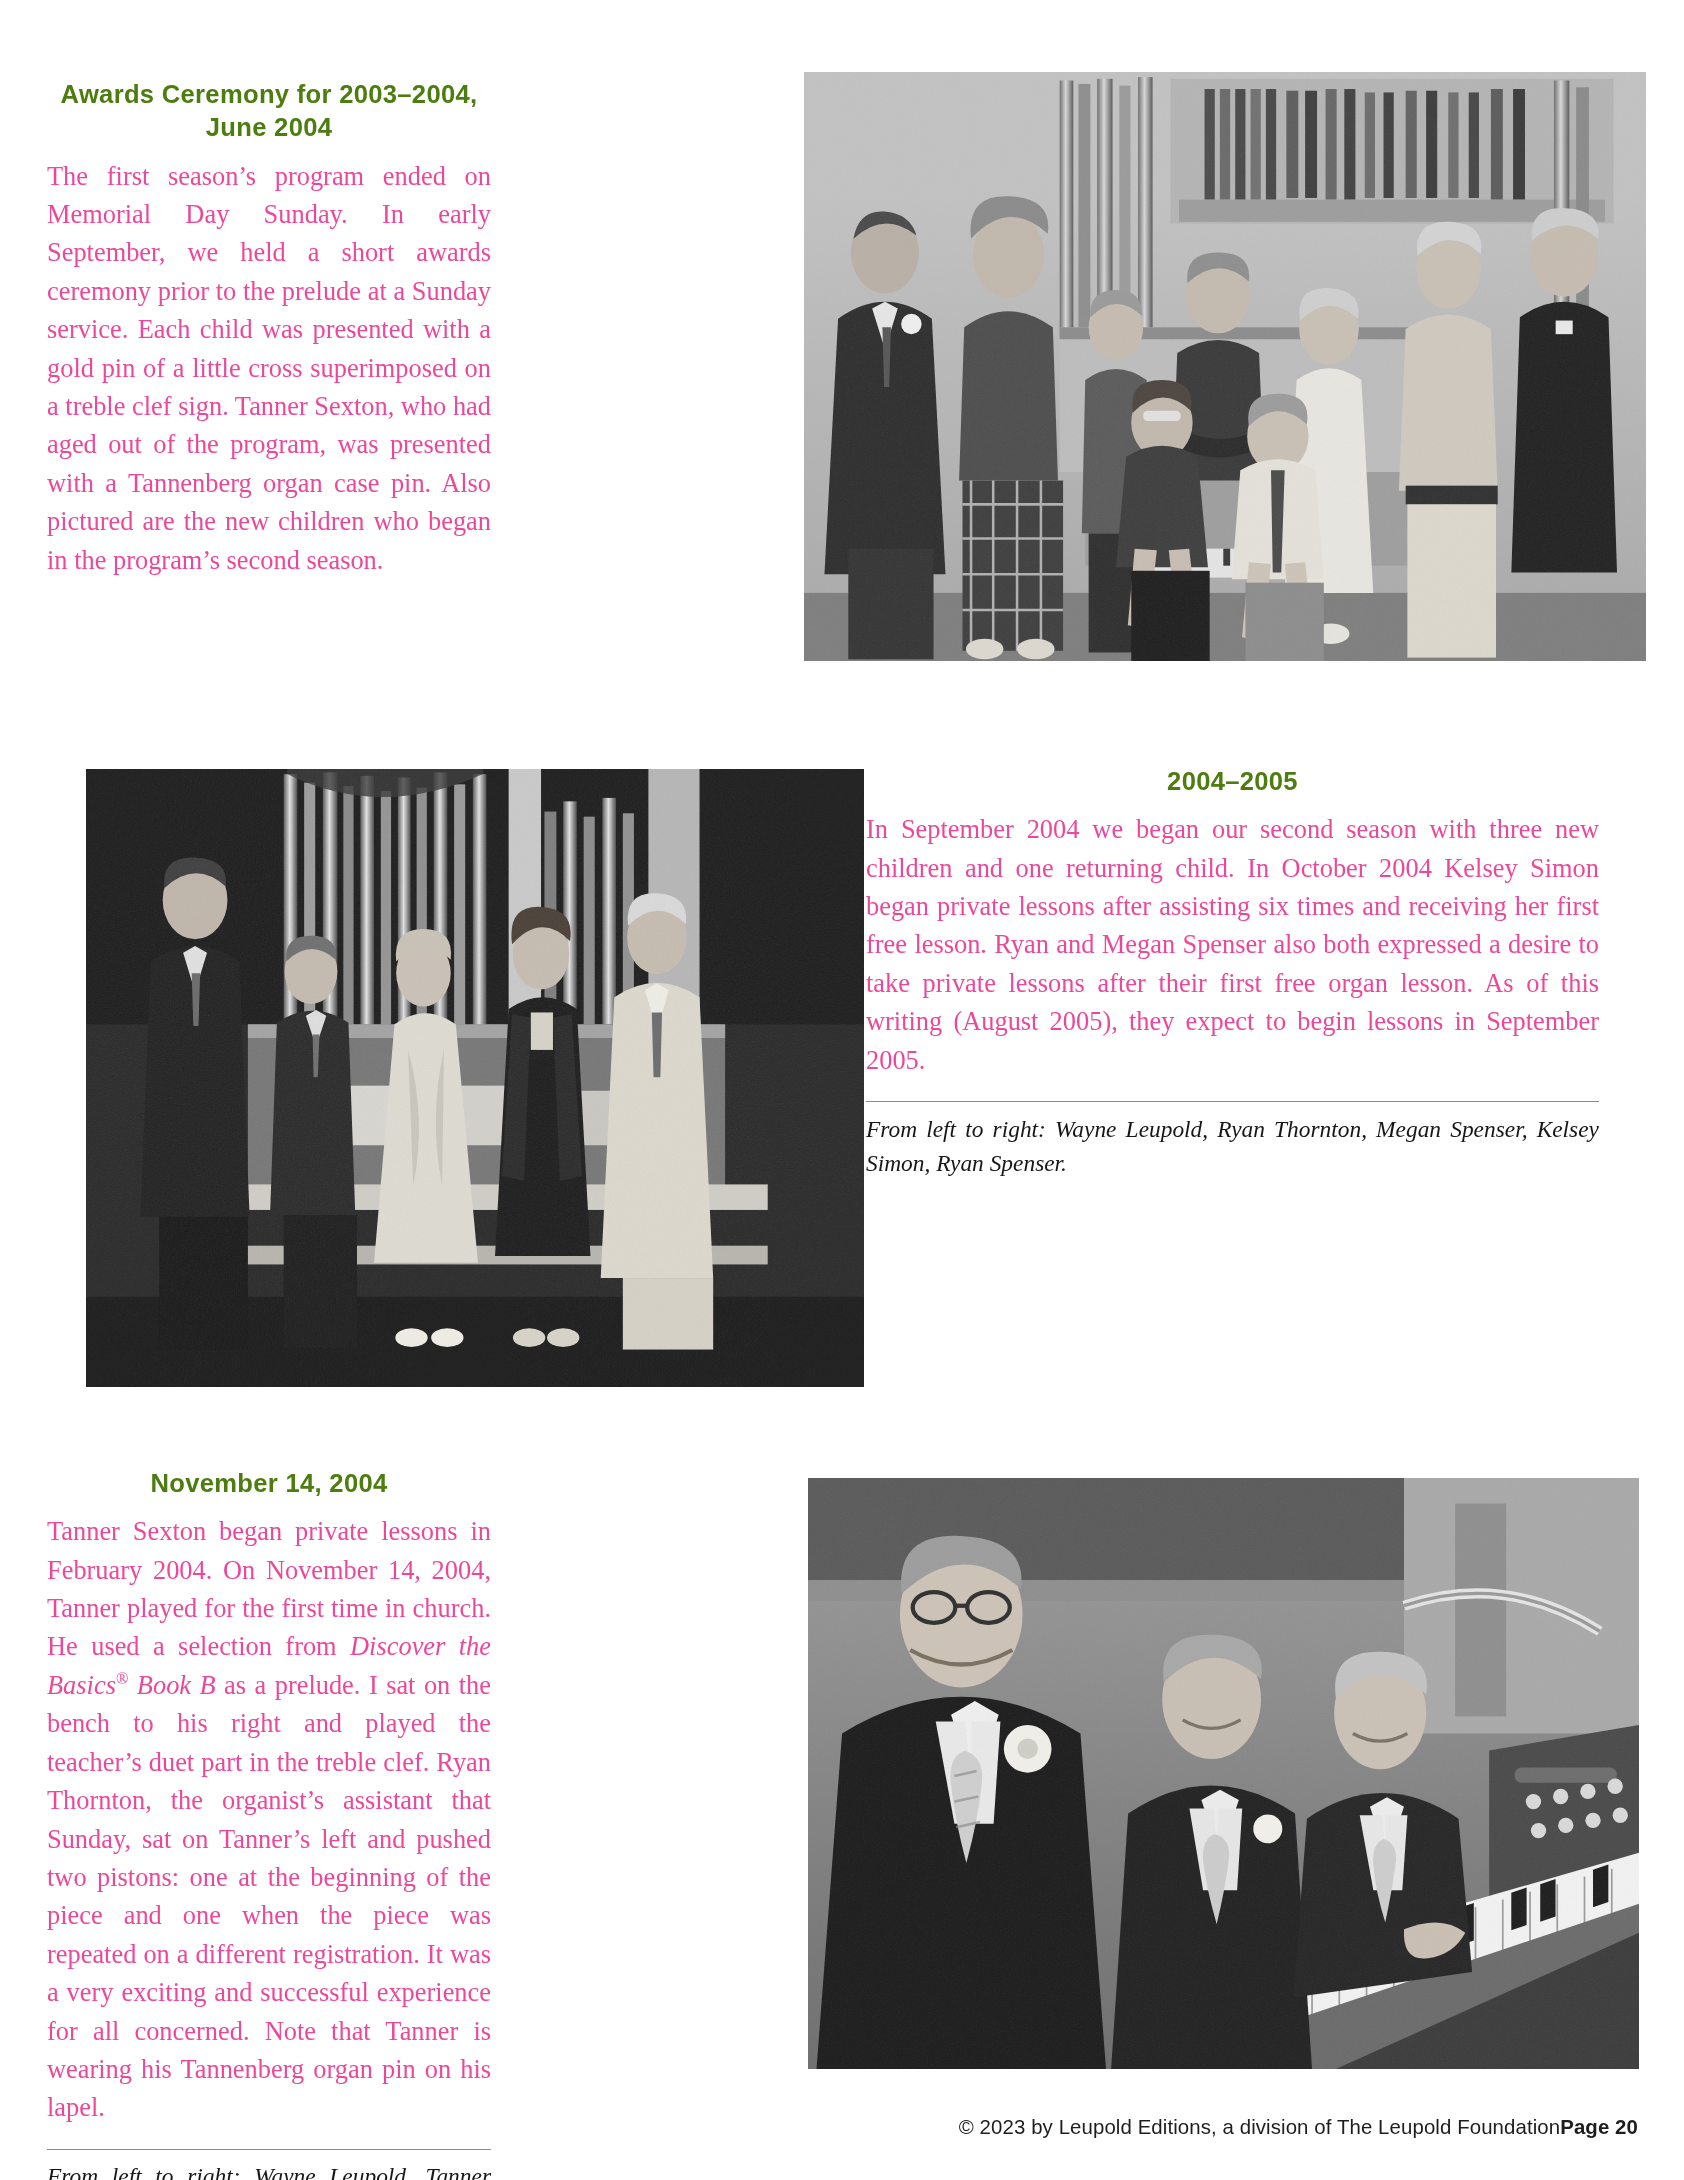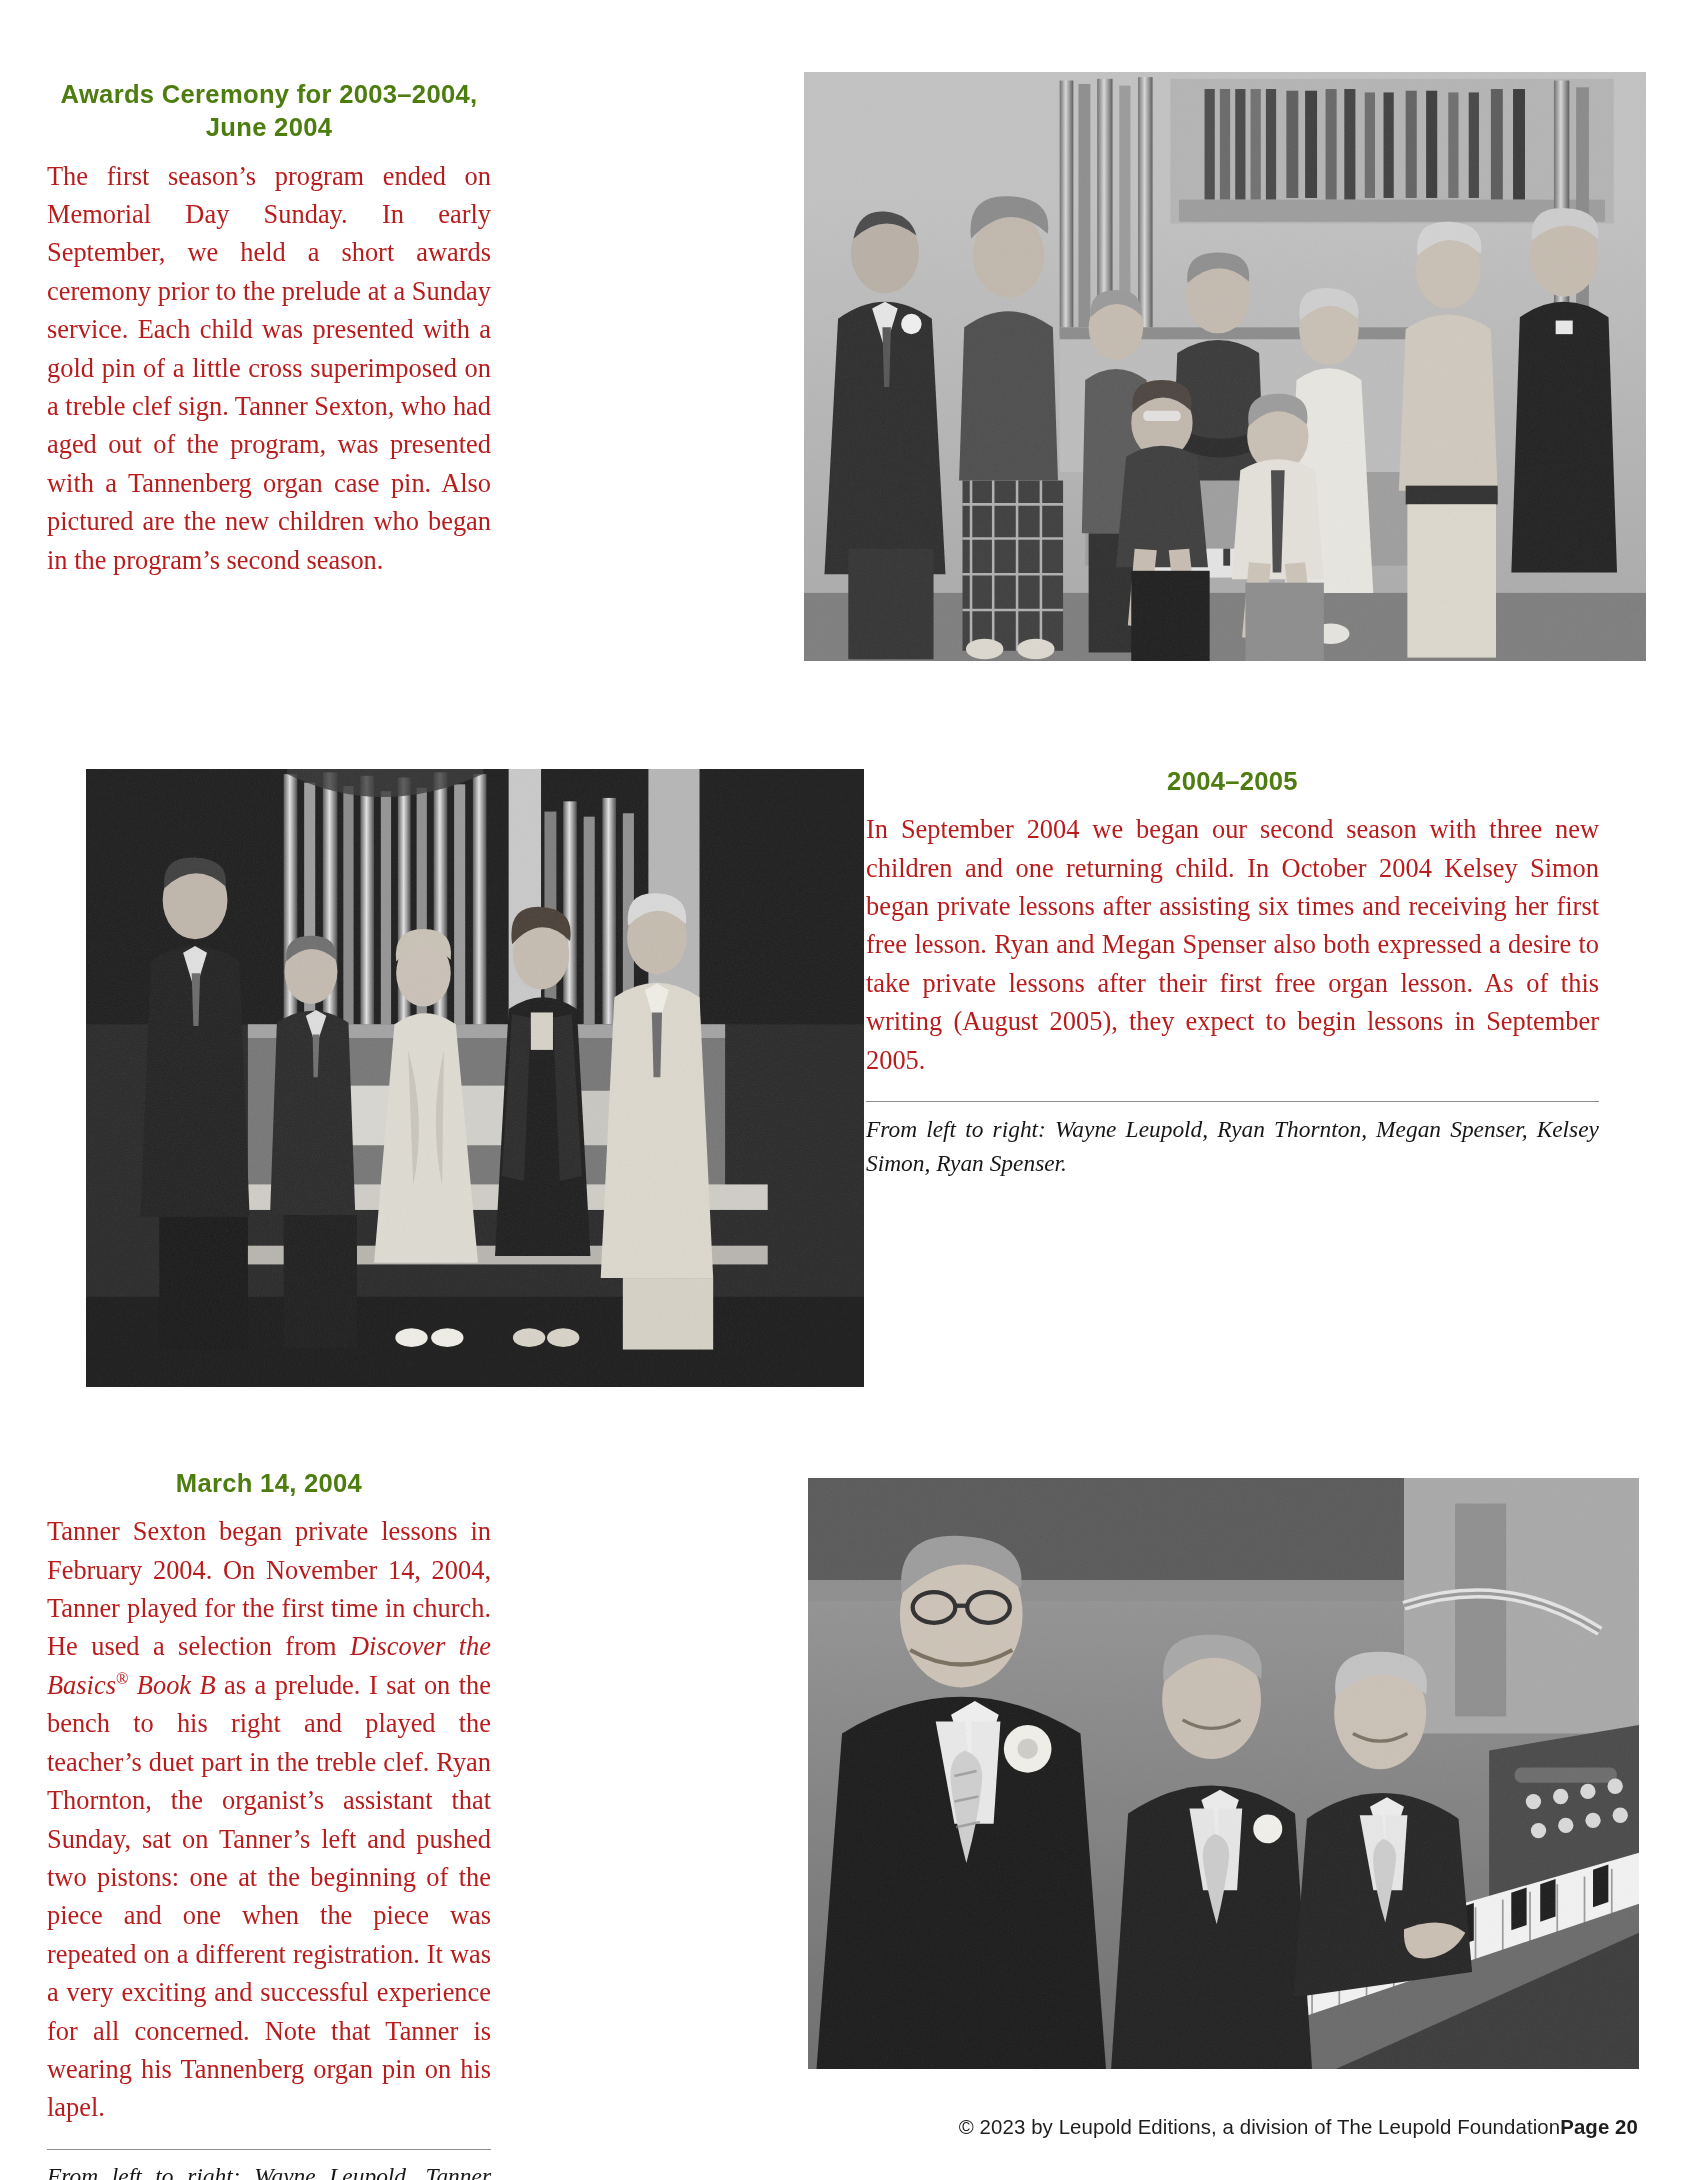--- a/index.html
+++ b/index.html
@@ -18,21 +18,21 @@
     letter-spacing:0.3px;
     text-align:center;
     color:#4d7c0f;
   }
   .body-text{
     font-family:"Liberation Serif",serif;
     font-size:26.4px;
     line-height:1.455;
     text-align:justify;
     text-justify:inter-word;
-    color:#b91c1c;
+    color:#ec4899;
     hyphens:none;
   }
   .caption{
     font-family:"Liberation Serif",serif;
     font-style:italic;
     font-size:23.4px;
     line-height:1.46;
     text-align:justify;
     color:#171717;
   }
@@ -357,21 +357,21 @@
     </div>
     <p class="body-text" style="margin:12px 0 0 0;">In September 2004 we began our second season with three new children and one returning child. In October 2004 Kelsey Simon began private lessons after assisting six times and receiving her first free lesson. Ryan and Megan Spenser also both expressed a desire to take private lessons after their first free organ lesson. As of this writing (August 2005), they expect to begin lessons in September 2005.</p>
     <div class="cap-block">
       <hr class="cap-rule">
       <p class="caption" style="margin:0;">From left to right: Wayne Leupold, Ryan Thornton, Megan Spenser, Kelsey Simon, Ryan Spenser.</p>
     </div>
   </div>
 
   <div class="col-left-3">
     <div class="heading">
-      <div>March 14, 2004</div>
+      <div>November 14, 2004</div>
     </div>
     <p class="body-text" style="margin:12px 0 0 0;"><span>Tanner Sexton began private lessons in February 2004. On November 14, 2004, Tanner played for the first time in church. He used a selection from </span><span class="ital">Discover the Basics</span><span class="reg">®</span><span class="ital"> <span>Book B</span></span><span> as a prelude. I sat on the bench to his right and played the teacher’s duet part in the treble clef. Ryan Thornton, the organist’s assistant that Sunday, sat on Tanner’s left and pushed two pistons: one at the beginning of the piece and one when the piece was repeated on a different registration. It was a very exciting and successful experience for all concerned. Note that Tanner is wearing his Tannenberg organ pin on his lapel.</span></p>
     <div class="cap-block">
       <hr class="cap-rule">
       <p class="caption" style="margin:0;">From left to right: Wayne Leupold, Tanner Sexton, Ryan Thornton.</p>
     </div>
   </div>
 
   <div class="photo" id="photo-november">
     <svg viewBox="0 0 976 694" preserveAspectRatio="none" aria-hidden="true">

